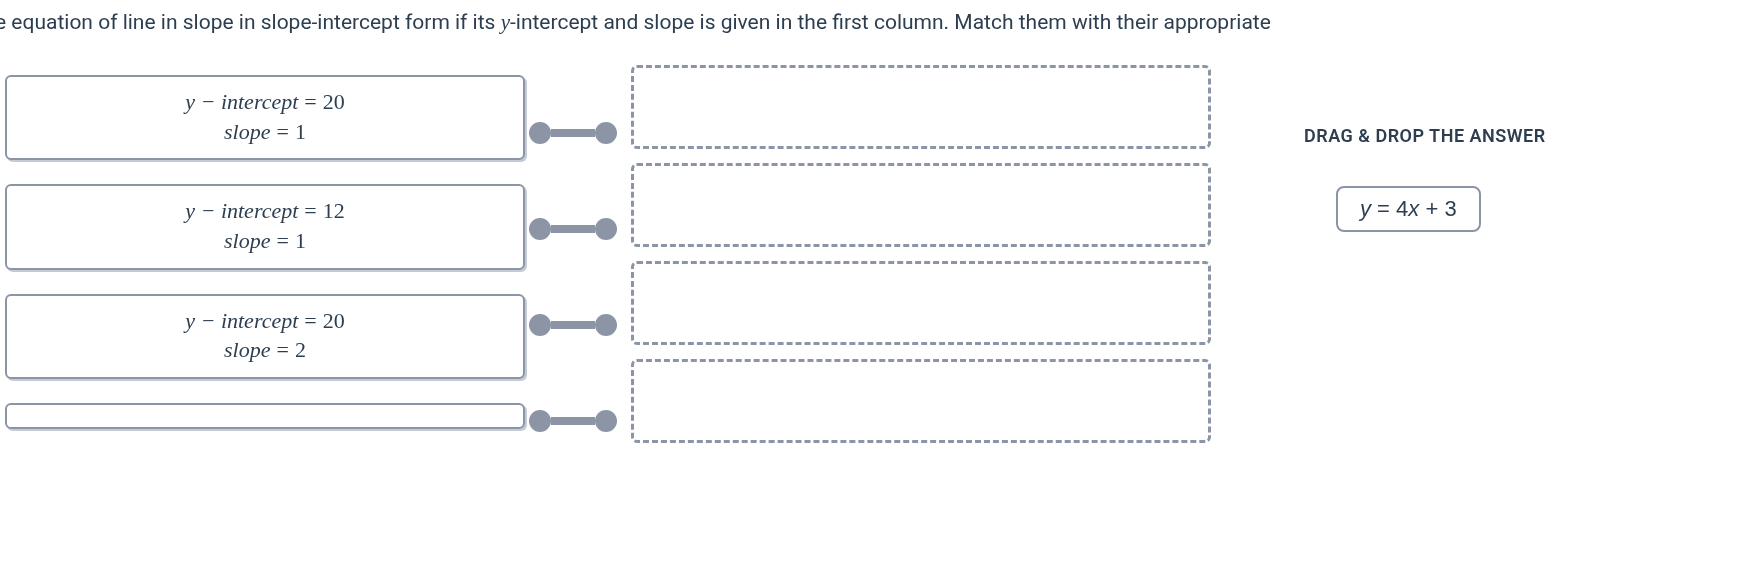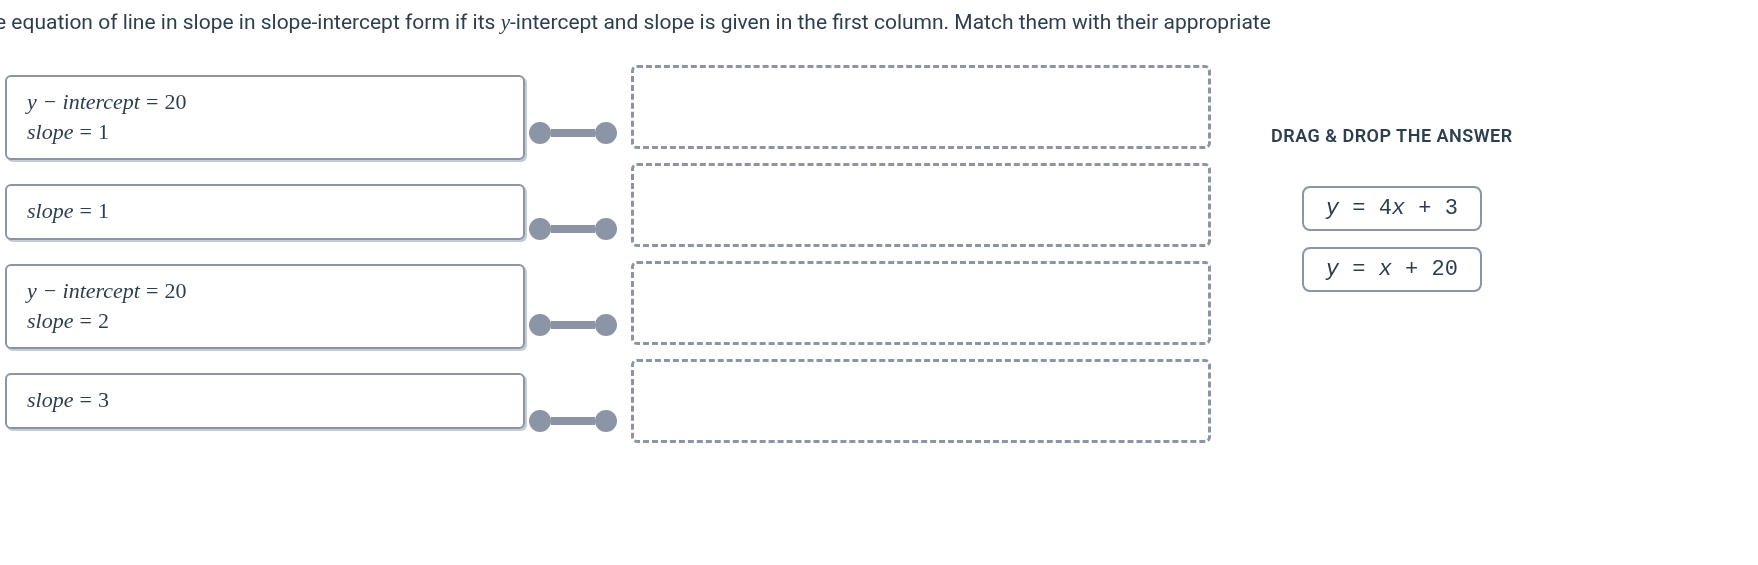--- a/index.html
+++ b/index.html
@@ -32,21 +32,21 @@
   }
   .prompt-card {
     border: 2px solid #8b95a5;
     border-radius: 6px;
     padding: 10px 20px 12px;
     background: #fff;
     box-shadow: 2px 2px 0 #c5cbd4;
     font-family: "Times New Roman", serif;
     font-size: 22px;
     line-height: 1.35;
-    text-align: left;
+    text-align: center;
   }
   .prompt-card .row { white-space: nowrap; }
   .prompt-card .lhs { font-style: italic; display:inline-block; }
   .prompt-card .eq  { margin: 0 6px; }
   .prompt-card .val { font-style: normal; }
   .connectors-col {
     display: flex;
     flex-direction: column;
     gap: 24px;
     padding-top: 22px;
@@ -83,32 +83,33 @@
     margin-left: 60px;
     padding-top: 50px;
   }
   .answers-title {
     font-size: 18px;
     letter-spacing: 0.5px;
     color: #2c3e50;
     font-weight: 600;
     margin-bottom: 40px;
     white-space: nowrap;
+    margin-left: 33px;
   }
   .answers-list {
     display: flex;
     flex-direction: column;
     gap: 16px;
     align-items: center;
   }
   .answer-chip {
     border: 2px solid #8b95a5;
     border-radius: 8px;
     padding: 8px 22px;
-    font-family: Liberation Mono, monospace;
+    font-family: Liberation Sans, sans-serif;
     font-size: 22px;
     background: #fff;
     cursor: grab;
     white-space: nowrap;
   }
   .answer-chip .mi { font-style: italic; }
 </style>
 </head>
 <body>
 
@@ -117,28 +118,28 @@
 </div>
 
 <div class="container">
 
   <div class="prompts-col">
     <div class="prompt-card">
       <div class="row"><span class="lhs">y − intercept</span><span class="eq">=</span><span class="val">20</span></div>
       <div class="row"><span class="lhs">slope</span><span class="eq">=</span><span class="val">1</span></div>
     </div>
     <div class="prompt-card">
+      <div class="row"><span class="lhs">y − intercept</span><span class="eq">=</span><span class="val">12</span></div>
       <div class="row"><span class="lhs">slope</span><span class="eq">=</span><span class="val">1</span></div>
     </div>
     <div class="prompt-card">
       <div class="row"><span class="lhs">y − intercept</span><span class="eq">=</span><span class="val">20</span></div>
       <div class="row"><span class="lhs">slope</span><span class="eq">=</span><span class="val">2</span></div>
     </div>
     <div class="prompt-card">
-      <div class="row"><span class="lhs">slope</span><span class="eq">=</span><span class="val">3</span></div>
     </div>
   </div>
 
   <div class="connectors-col">
     <div class="connector">
         <span class="dot"></span>
         <span class="bar"></span>
         <span class="dot"></span>
       </div>
     <div class="connector">
@@ -164,19 +165,16 @@
     <div class="dropzone"></div>
     <div class="dropzone"></div>
   </div>
 
   <div class="answers-col">
     <div class="answers-title">DRAG &amp; DROP THE ANSWER</div>
     <div class="answers-list">
       <div class="answer-chip">
         <span class="mi">y</span><span> = </span><span>4</span><span class="mi">x</span><span> + </span><span>3</span>
       </div>
-      <div class="answer-chip">
-        <span class="mi">y</span><span> = </span><span></span><span class="mi">x</span><span> + </span><span>20</span>
-      </div>
     </div>
   </div>
 
 </div>
 
 </body></html>

